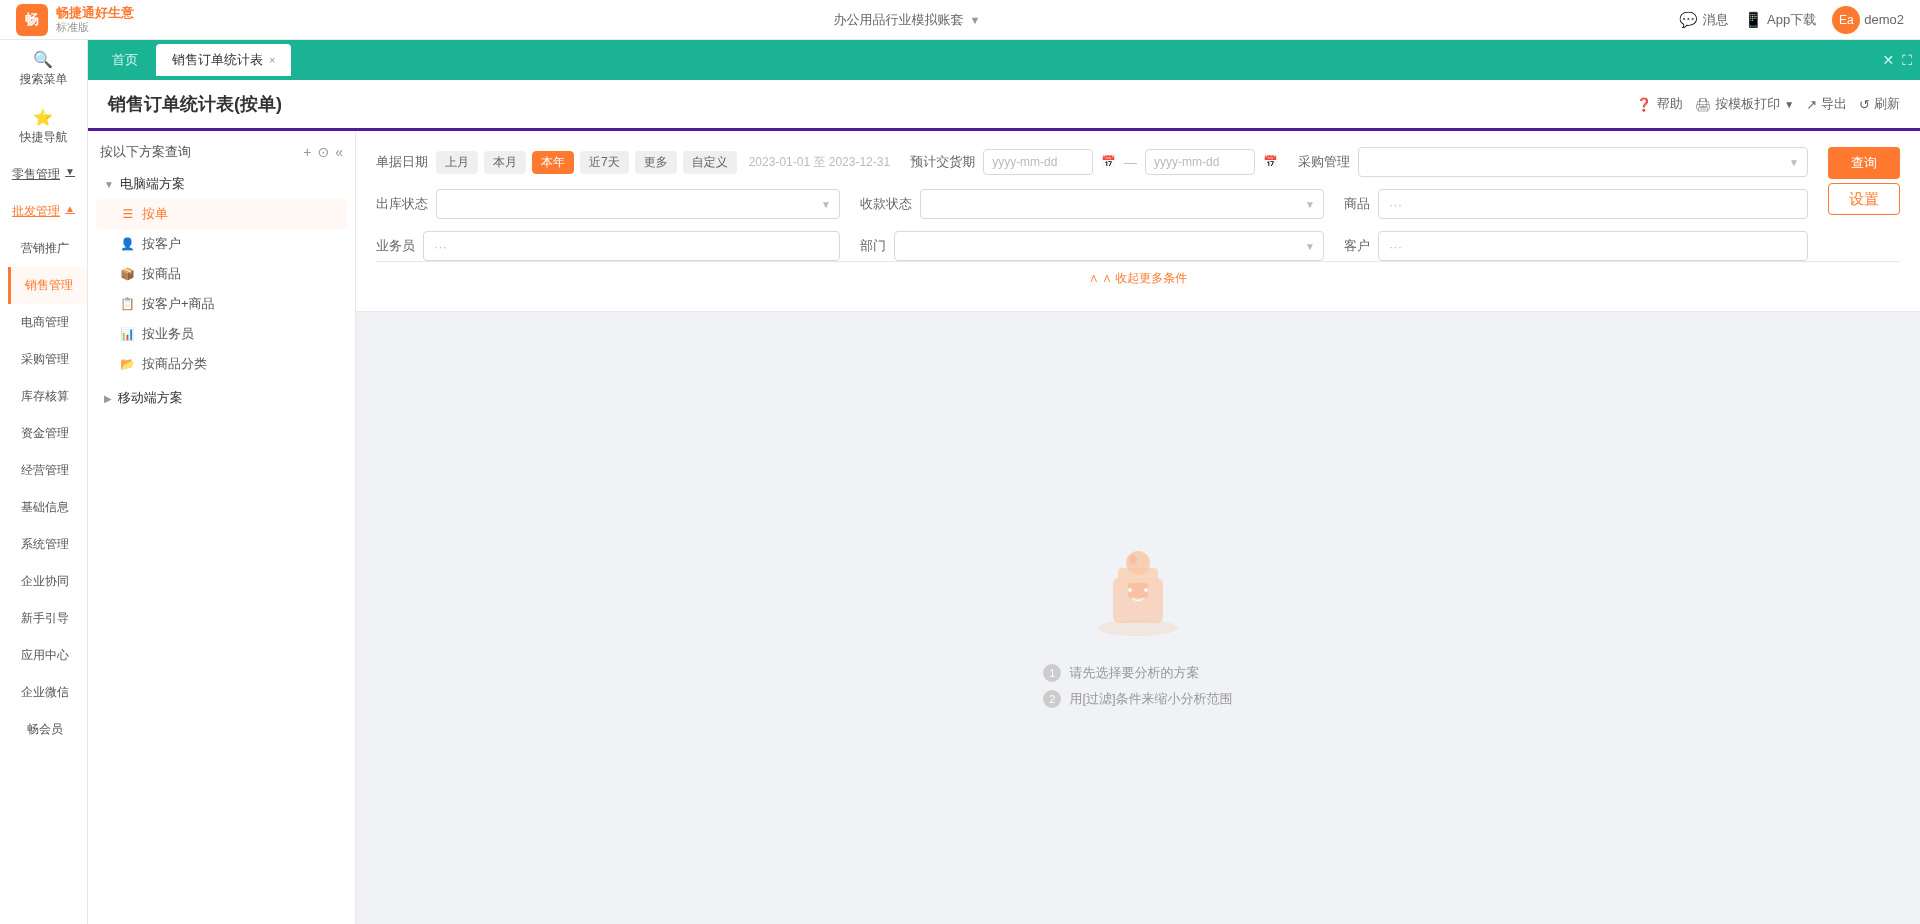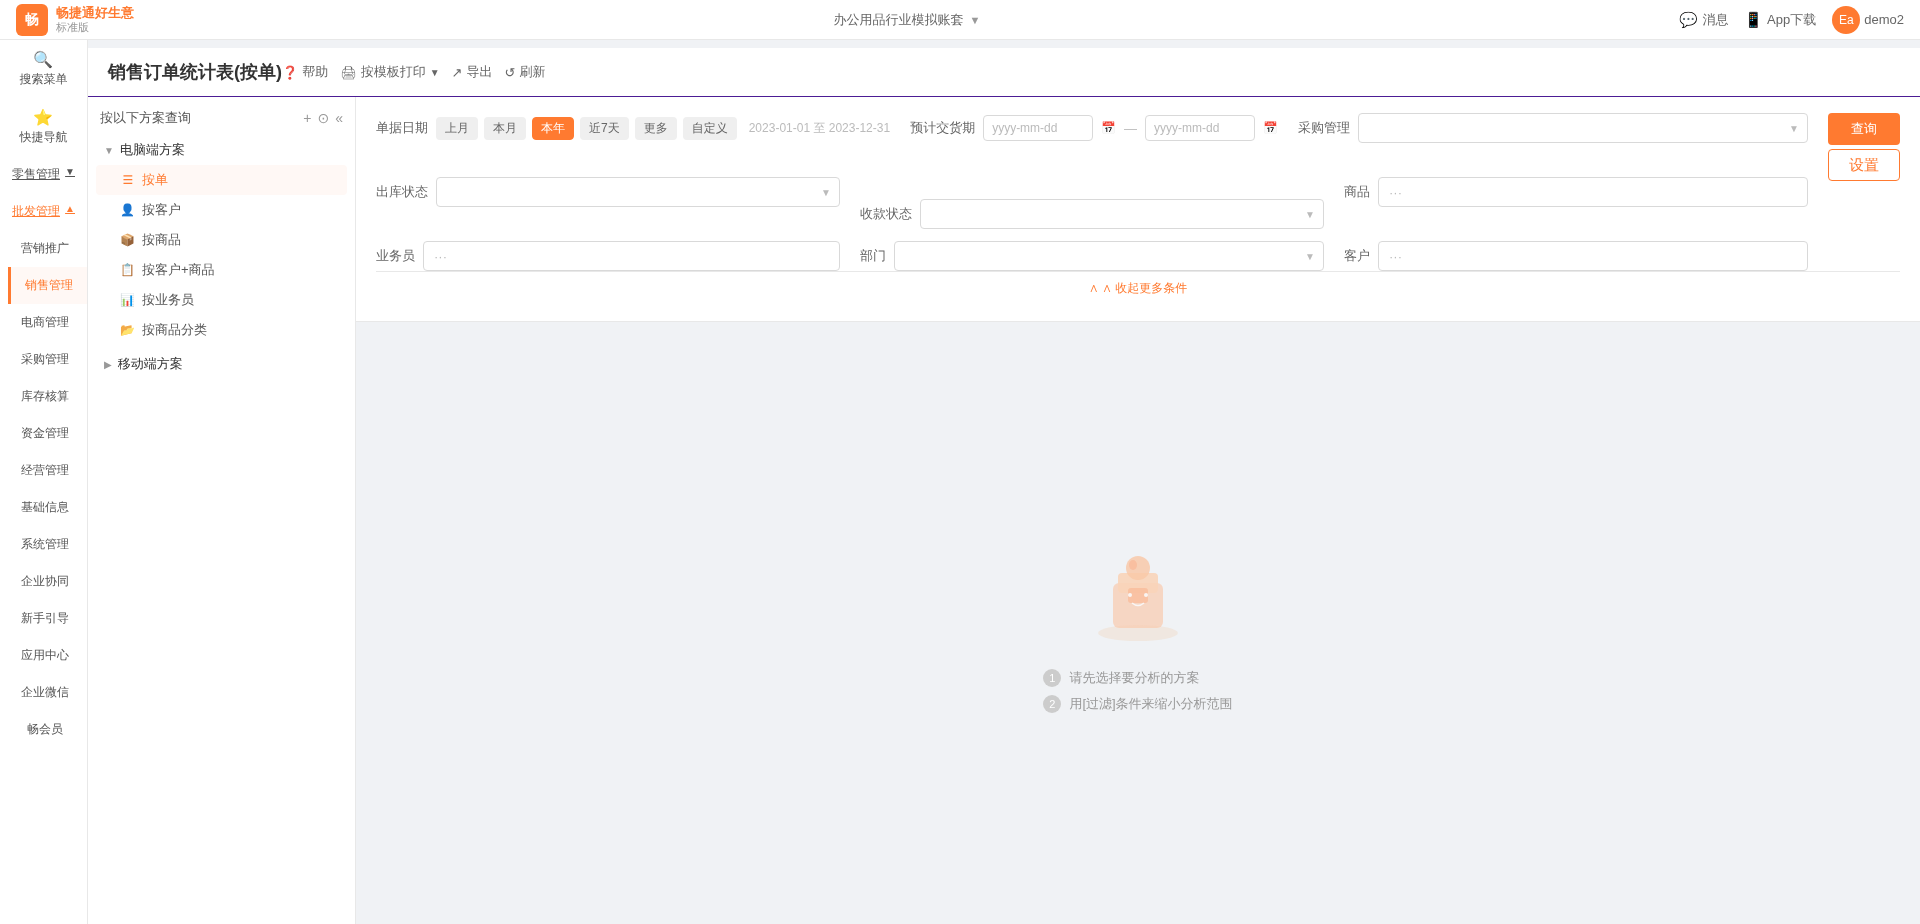--- a/index.html
+++ b/index.html
@@ -87,23 +87,22 @@
 
     
     .content-area { flex: 1; display: flex; flex-direction: column; overflow: hidden; background: #f0f2f5; }
 
     
     .page-header {
       background: #fff;
       padding: 12px 20px 0 20px;
       display: flex;
       align-items: center;
-      justify-content: flex-start;
-      border-bottom: 1px solid #4c1d95;
-      margin-top: 8px;
+      justify-content: space-between;
+      border-bottom: 3px solid #4c1d95;
     }
     .page-title { font-size: 18px; font-weight: bold; color: #333; padding-bottom: 12px; }
     .page-actions { display: flex; align-items: center; gap: 12px; padding-bottom: 12px; }
     .page-action-btn { display: flex; align-items: center; gap: 4px; color: #666; font-size: 13px; cursor: pointer; }
 
     
     .body-split { display: flex; flex: 1; overflow: hidden; }
 
     
     .left-panel {
@@ -317,20 +316,33 @@
     <div class="sidebar-item">
       <span>企业微信</span>
     </div>
     <div class="sidebar-item">
       <span>畅会员</span>
     </div>
   </div>
 
   <div class="content-area">
 
+    <div class="tabbar">
+      <div class="tab home">
+        <span>首页</span>
+      </div>
+      <div class="tab active">
+        <span>销售订单统计表</span>
+        <span class="tab-close">×</span>
+      </div>
+      <div class="tabbar-actions">
+        <span class="tabbar-btn" style="font-size:14px;">✕</span>
+        <span class="tabbar-btn" style="font-size:14px;">⛶</span>
+      </div>
+    </div>
 
     <div class="page-header">
       <div class="page-title">销售订单统计表(按单)</div>
       <div class="page-actions">
         <div class="page-action-btn">
           <span>❓</span>
           <span>帮助</span>
         </div>
         <div class="page-action-btn">
           <span>🖨</span>
@@ -441,21 +453,21 @@
 
               <div class="filter-row">
                 <div class="filter-item" style="flex:1; min-width:200px;">
                   <span class="filter-label">出库状态</span>
                   <div class="filter-state-wrap" style="flex:1; min-width:260px;">
                     <span class="placeholder"></span>
                     <span class="arrow">▼</span>
                   </div>
                 </div>
 
-                <div class="filter-item" style="flex:1; min-width:200px;margin-top:44px;">
+                <div class="filter-item" style="flex:1; min-width:200px;">
                   <span class="filter-label">收款状态</span>
                   <div class="filter-state-wrap" style="flex:1; min-width:260px;">
                     <span class="placeholder"></span>
                     <span class="arrow">▼</span>
                   </div>
                 </div>
 
                 <div class="filter-item" style="flex:1;text-align:center;">
                   <span class="filter-label">商品</span>
                   <div class="filter-more-wrap" style="flex:1;">

